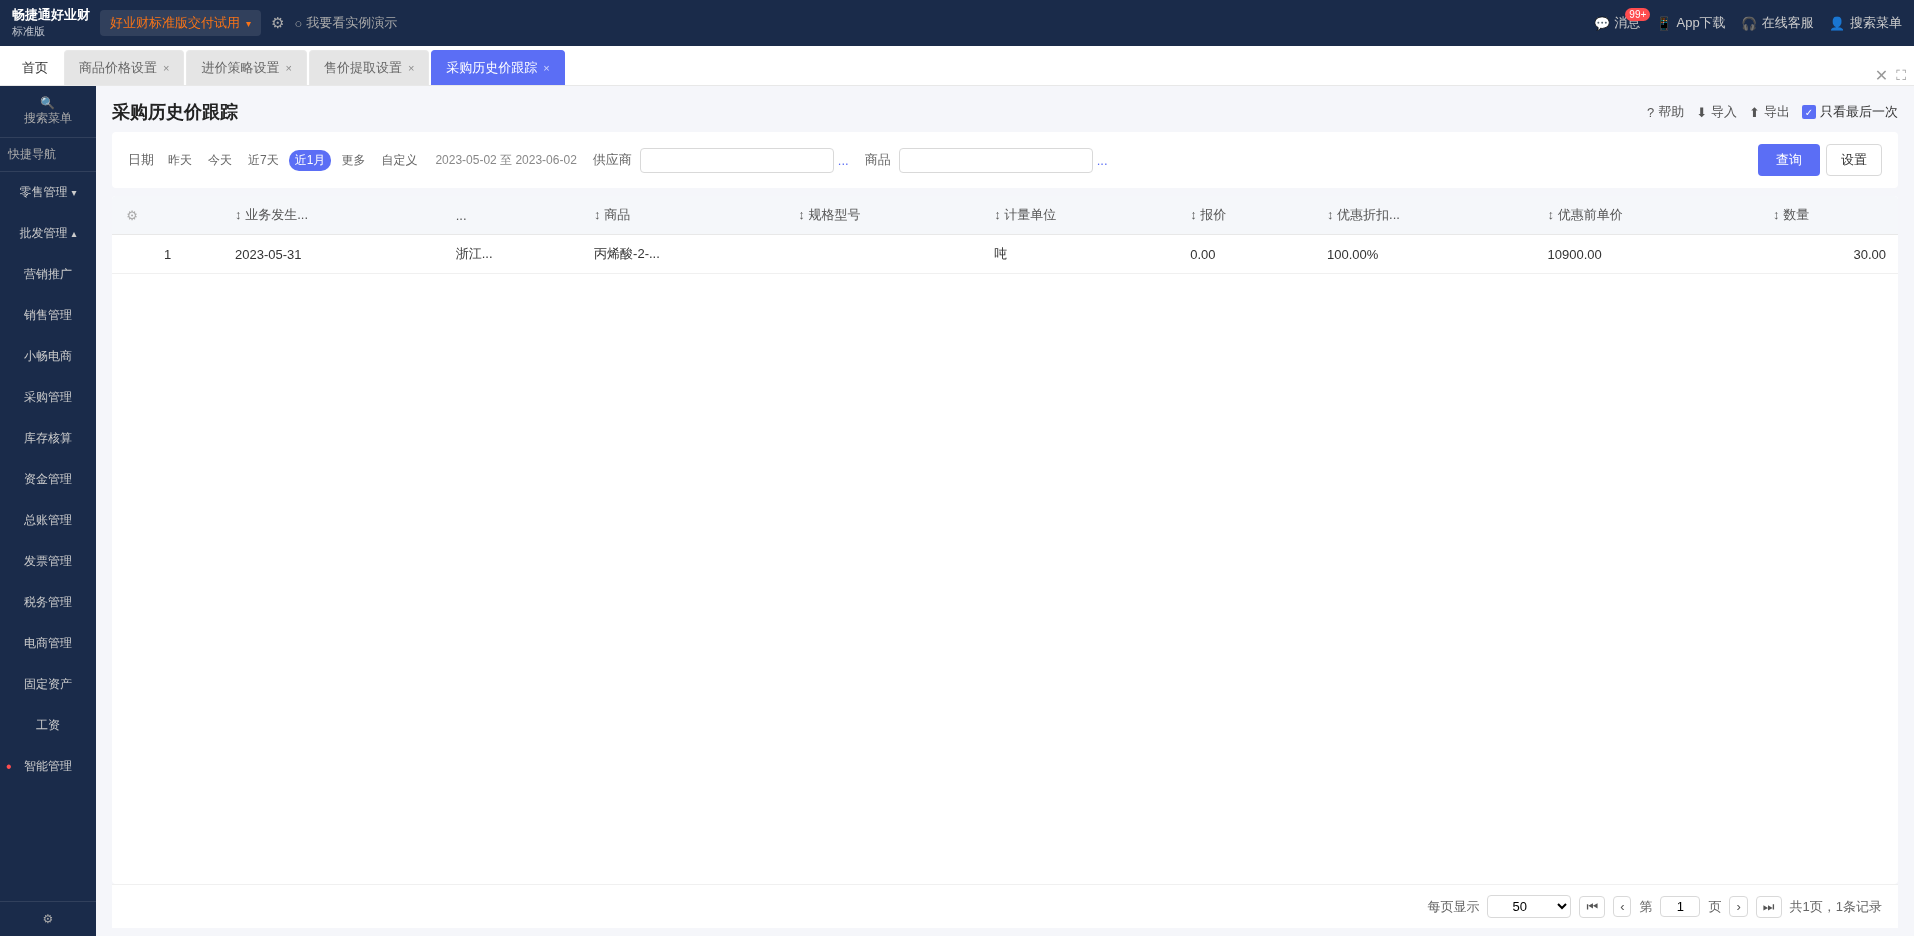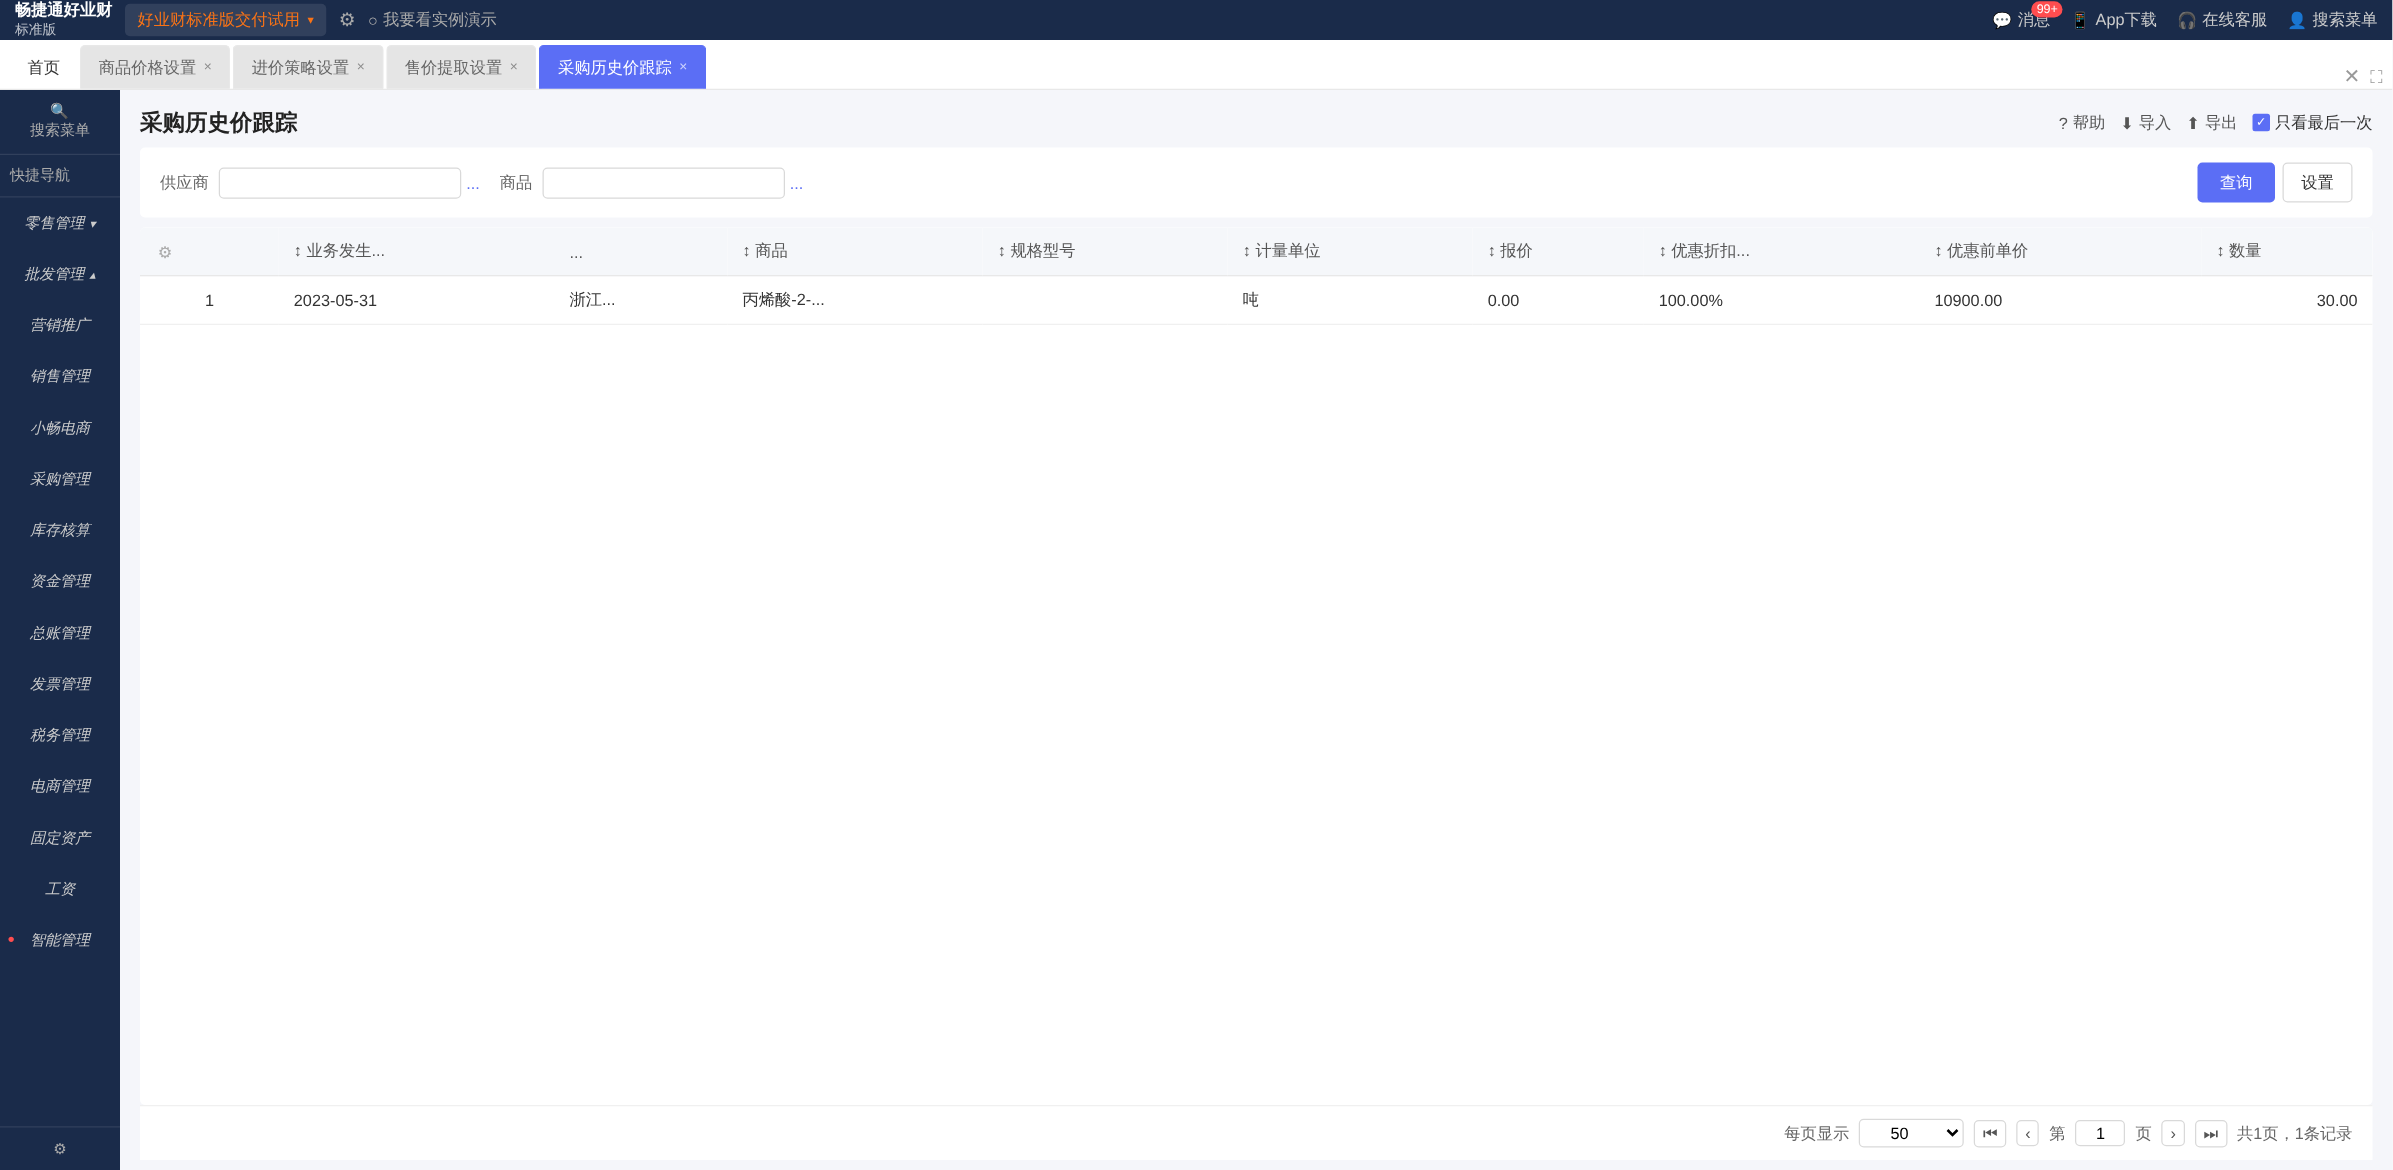--- a/index.html
+++ b/index.html
@@ -1,19 +1,19 @@
 <!DOCTYPE html>
 <html><head>
   <meta charset="utf-8">
   <style>
     * { box-sizing: border-box; margin: 0; padding: 0; }
     body { font-family: "Microsoft YaHei", Arial, sans-serif; font-size: 13px; color: #333; background: #f0f2f5; display: flex; flex-direction: column; height: 100vh; overflow: hidden; }
 
     
-    .topbar { height: 32px; background: #1a2b4a; display: flex; align-items: center; padding: 0 12px; gap: 10px; flex-shrink: 0; }
+    .topbar { height: 46px; background: #1a2b4a; display: flex; align-items: center; padding: 0 12px; gap: 10px; flex-shrink: 0; }
     .topbar-logo { color: #fff; font-size: 12px; line-height: 1.3; white-space: nowrap; }
     .topbar-logo .logo-title { font-size: 13px; font-weight: bold; }
     .topbar-logo .logo-sub { font-size: 11px; opacity: 0.7; }
     .topbar-selector { display: flex; align-items: center; gap: 6px; background: rgba(255,255,255,0.1); border-radius: 4px; padding: 4px 10px; color: #f97316; font-size: 13px; cursor: pointer; }
     .topbar-selector .chevron { font-size: 10px; }
     .topbar-gear { color: #aaa; cursor: pointer; font-size: 15px; }
     .topbar-demo { display: flex; align-items: center; gap: 4px; color: #aaa; font-size: 13px; cursor: pointer; }
     .topbar-right { margin-left: auto; display: flex; align-items: center; gap: 16px; }
     .topbar-badge-btn { position: relative; display: flex; align-items: center; gap: 4px; color: #ccc; font-size: 13px; cursor: pointer; }
     .badge { position: absolute; top: -6px; right: -10px; background: #ff4d4f; color: #fff; font-size: 10px; border-radius: 8px; padding: 1px 4px; }
@@ -29,21 +29,21 @@
     .tab-close-btn { font-size: 16px; color: #999; cursor: pointer; }
     .tab-fullscreen { font-size: 14px; color: #999; cursor: pointer; }
 
     
     .main-layout { display: flex; flex: 1; overflow: hidden; }
 
     
     .sidebar { width: 96px; background: #1a2b4a; display: flex; flex-direction: column; flex-shrink: 0; overflow-y: auto; }
     .sidebar-search { padding: 10px 8px; color: #aaa; font-size: 12px; text-align: center; cursor: pointer; border-bottom: 1px solid rgba(255,255,255,0.1); }
     .sidebar-nav { padding: 8px; color: #aaa; font-size: 12px; text-align: left; cursor: pointer; border-bottom: 1px solid rgba(255,255,255,0.1); }
-    .sidebar-item { padding: 12px 8px; color: #ccc; font-size: 12px; text-align: center; cursor: pointer; display: flex; align-items: center; justify-content: center; gap: 4px; font-style: italic; }
+    .sidebar-item { padding: 12px 8px; color: #ccc; font-size: 12px; text-align: center; cursor: pointer; display: flex; align-items: center; justify-content: center; gap: 4px; }
     .sidebar-item .arrow { font-size: 10px; }
     .sidebar-item.has-dot { position: relative; }
     .sidebar-item.has-dot::before { content: '•'; color: #ff4d4f; position: absolute; left: 6px; font-size: 16px; }
     .sidebar-bottom { margin-top: auto; padding: 10px 8px; color: #aaa; font-size: 12px; text-align: center; cursor: pointer; border-top: 1px solid rgba(255,255,255,0.1); }
 
     
     .content { flex: 1; display: flex; flex-direction: column; overflow: hidden; background: #f5f6fa; }
 
     
     .page-header { padding: 14px 16px 8px; display: flex; align-items: center; justify-content: space-between; flex-shrink: 0; }
@@ -233,20 +233,32 @@
         </div>
         <div class="only-last-checkbox">
           <span class="checkbox-checked">✓</span>
           <span>只看最后一次</span>
         </div>
       </div>
     </div>
 
     <div class="filter-bar">
       <div class="filter-row">
+        <div class="filter-group">
+          <span class="filter-label">日期</span>
+          <div class="filter-date-options">
+            <span class="date-opt">昨天</span>
+            <span class="date-opt">今天</span>
+            <span class="date-opt">近7天</span>
+            <span class="date-opt active">近1月</span>
+            <span class="date-opt">更多</span>
+            <span class="date-opt">自定义</span>
+          </div>
+          <span class="date-range">2023-05-02 至 2023-06-02</span>
+        </div>
         <div class="filter-group">
           <span class="filter-label">供应商</span>
           <div class="filter-input-group">
             <input class="filter-input" type="text" placeholder="" style="">
             <span class="filter-more">...</span>
           </div>
         </div>
         <div class="filter-group">
           <span class="filter-label">商品</span>
           <div class="filter-input-group">

